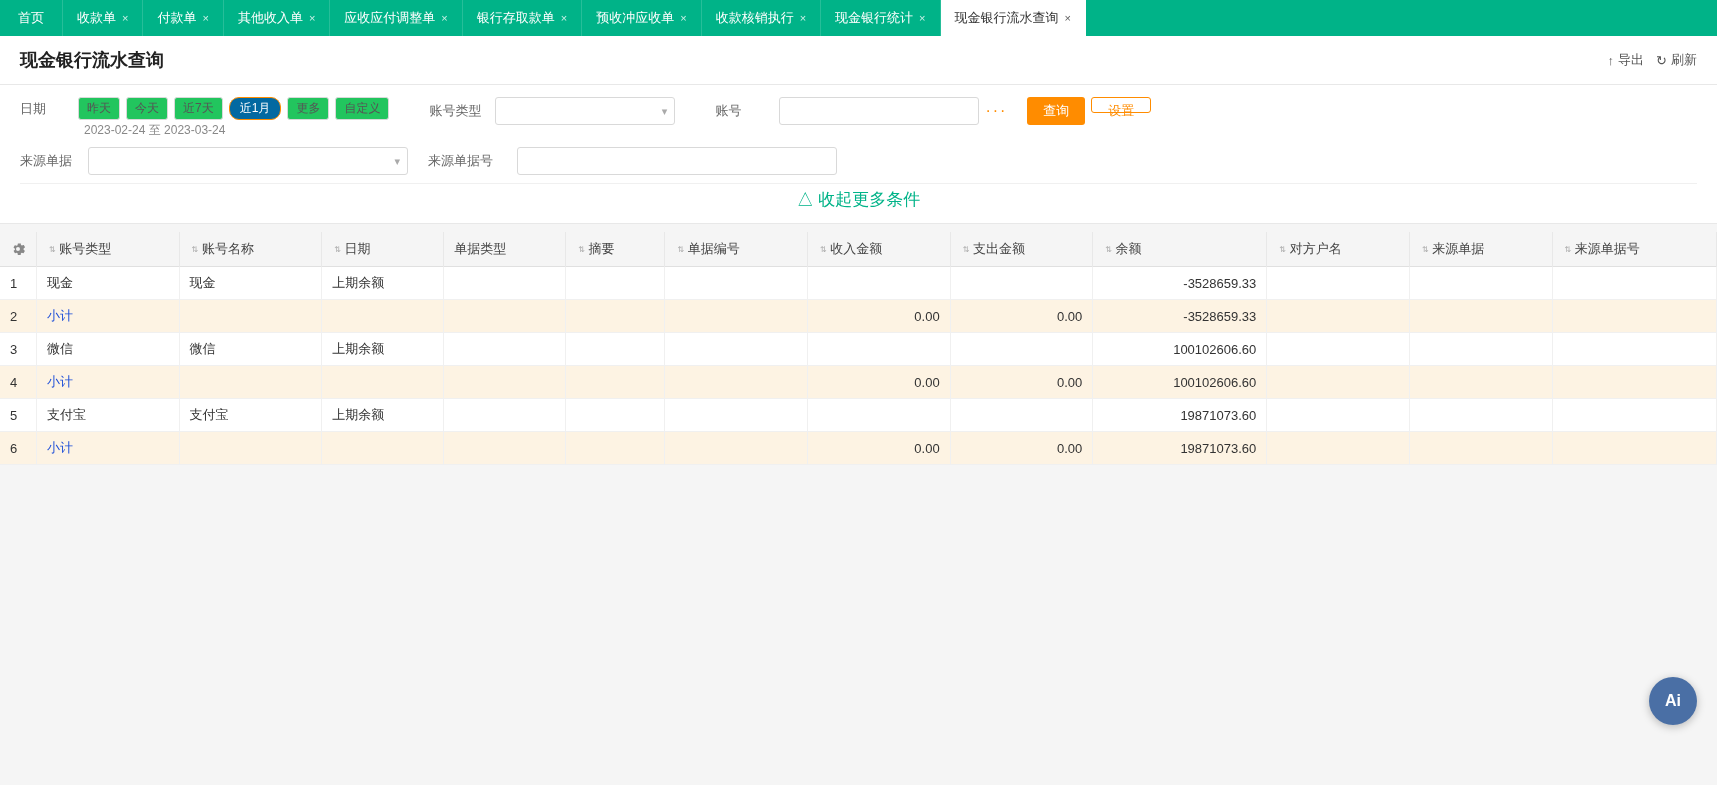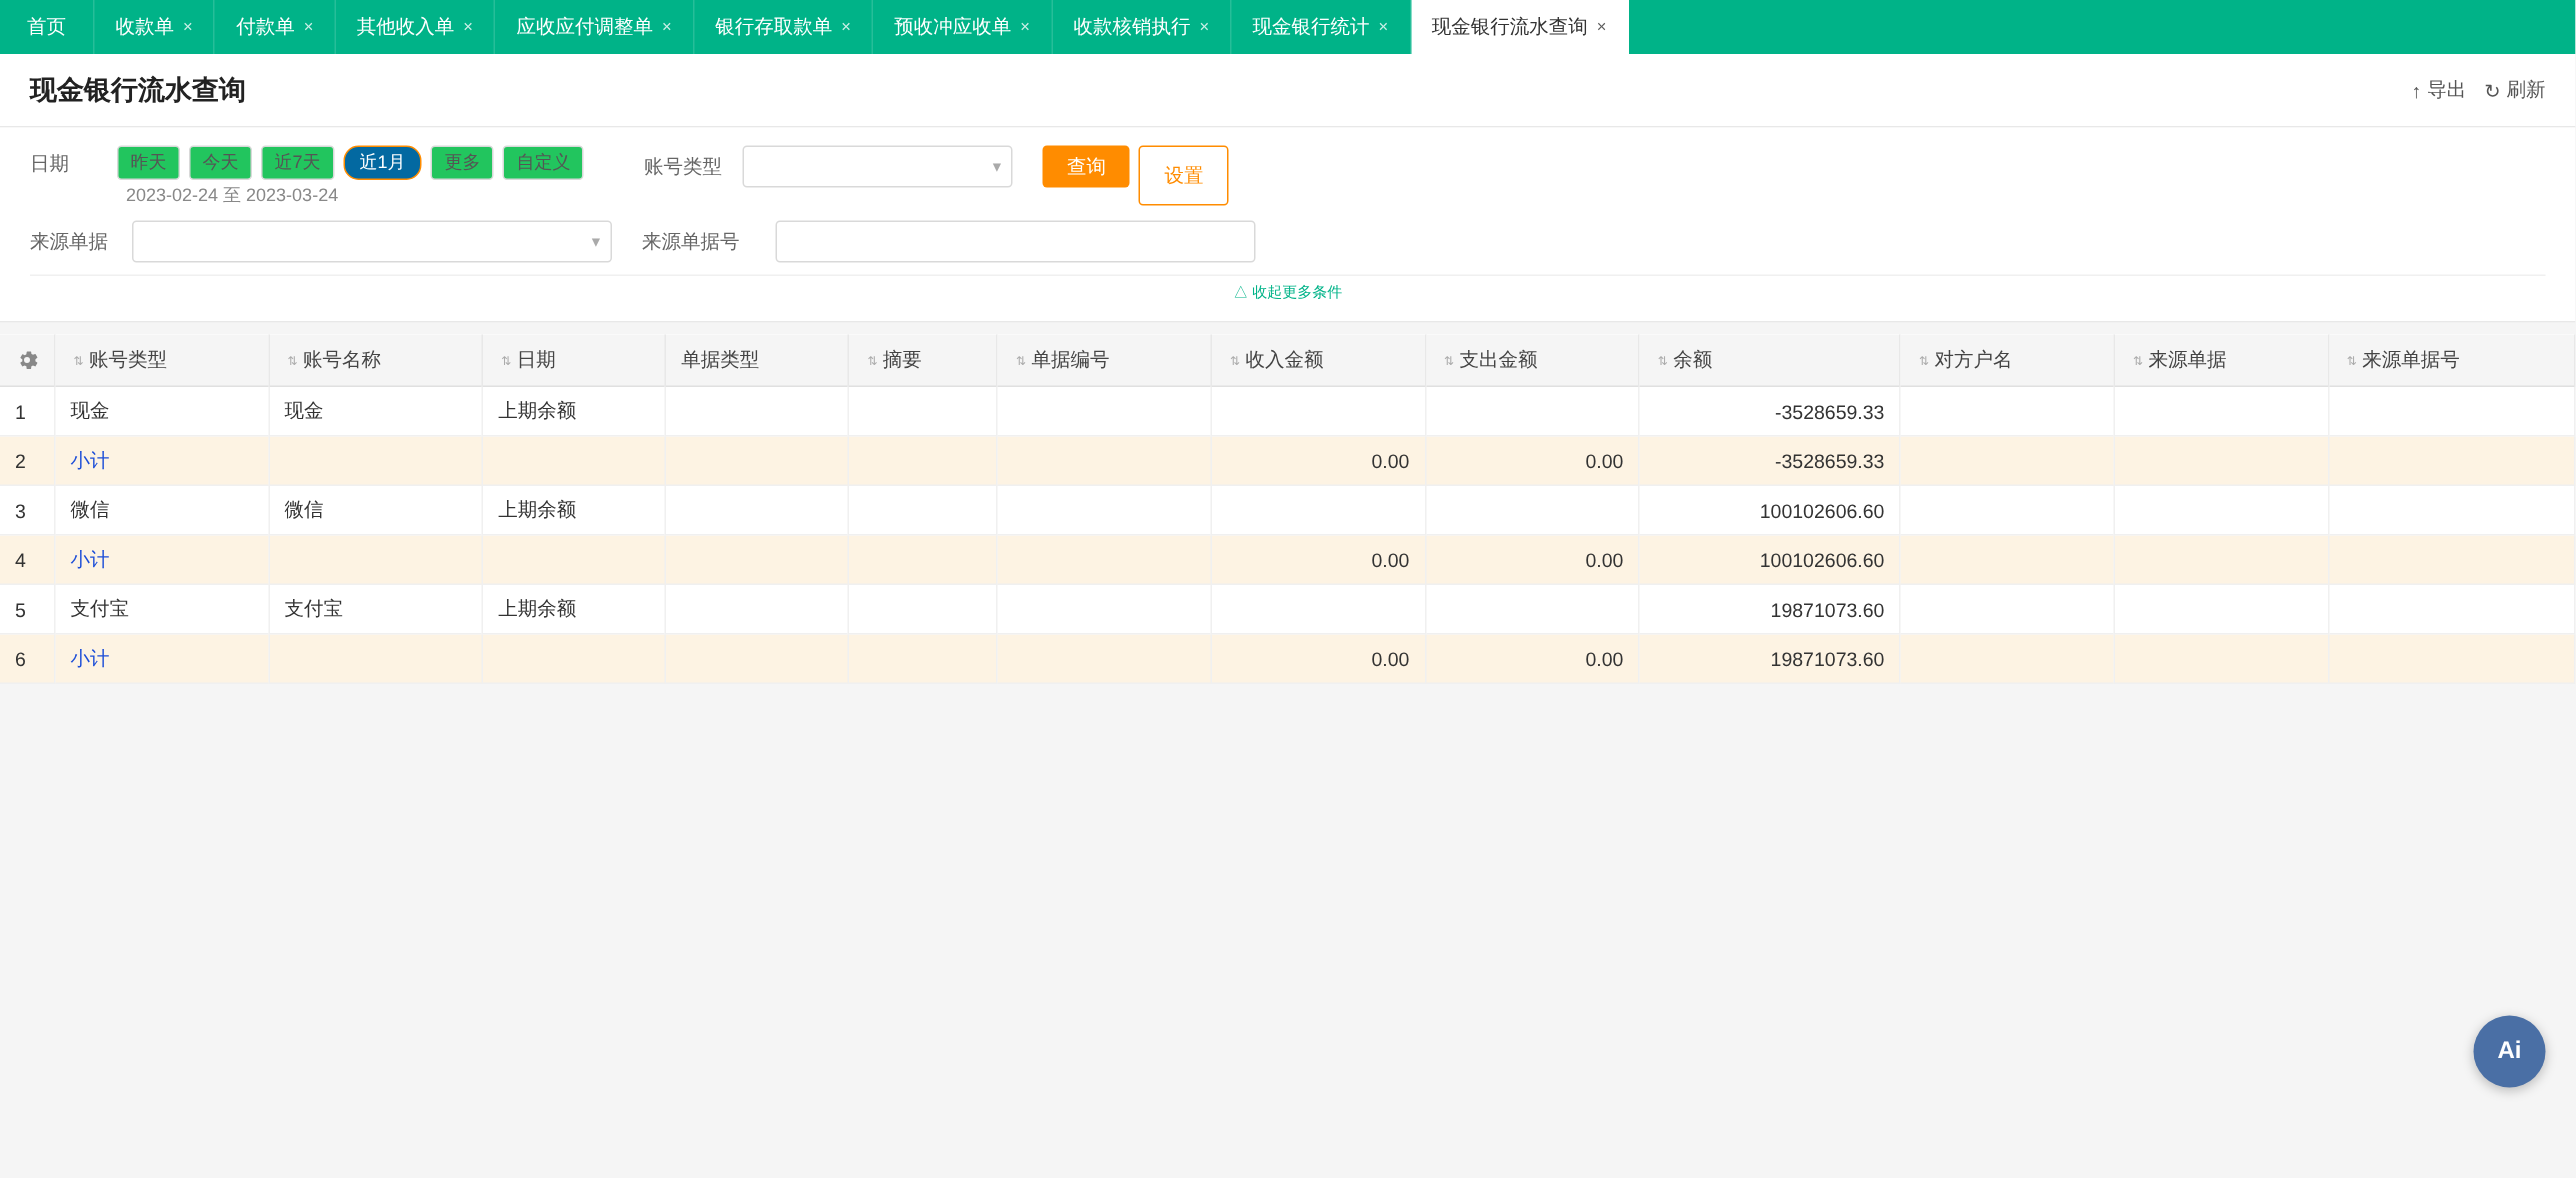--- a/index.html
+++ b/index.html
@@ -155,21 +155,21 @@
       height: 28px;
     }
     .btn-setting {
       background: #fff;
       color: #ff8c00;
       border: 1px solid #ff8c00;
       border-radius: 3px;
       padding: 4px 16px;
       cursor: pointer;
       font-size: 13px;
-      height: 40px;
+      height: 16px;
     }
     .source-row {
       display: flex;
       align-items: center;
       gap: 0;
       margin-bottom: 8px;
     }
     .source-select-wrap {
       position: relative;
       display: inline-block;
@@ -204,21 +204,21 @@
       border: 1px solid #d9d9d9;
       border-radius: 3px;
       padding: 0 8px;
       font-size: 13px;
     }
     .collapse-bar {
       text-align: center;
       padding: 4px 0;
       color: #00b388;
       cursor: pointer;
-      font-size: 10px;
+      font-size: 17px;
       border-top: 1px solid #f0f0f0;
       margin-top: 4px;
     }
 
     
     .table-area {
       background: #fff;
       margin-top: 8px;
     }
     .data-table {
@@ -367,20 +367,25 @@
         <select class="filter-select">
           <option value=""></option>
           <option value="现金">现金</option>
           <option value="银行">银行</option>
           <option value="微信">微信</option>
           <option value="支付宝">支付宝</option>
         </select>
       </div>
     </div>
 
+    <div style="display:flex; align-items:center; margin-left:40px; gap:6px;">
+      <span class="filter-label">账号</span>
+      <input class="account-input" type="text" style="">
+      <span class="dots-btn">···</span>
+    </div>
 
     <div style="display:flex; flex-direction:row; gap:6px; margin-left:20px;">
       <button class="btn-query">查询</button>
       <button class="btn-setting">设置</button>
     </div>
   </div>
 
   <div class="source-row">
     <span class="filter-label" style="min-width:60px;">来源单据</span>
     <div class="source-select-wrap">

